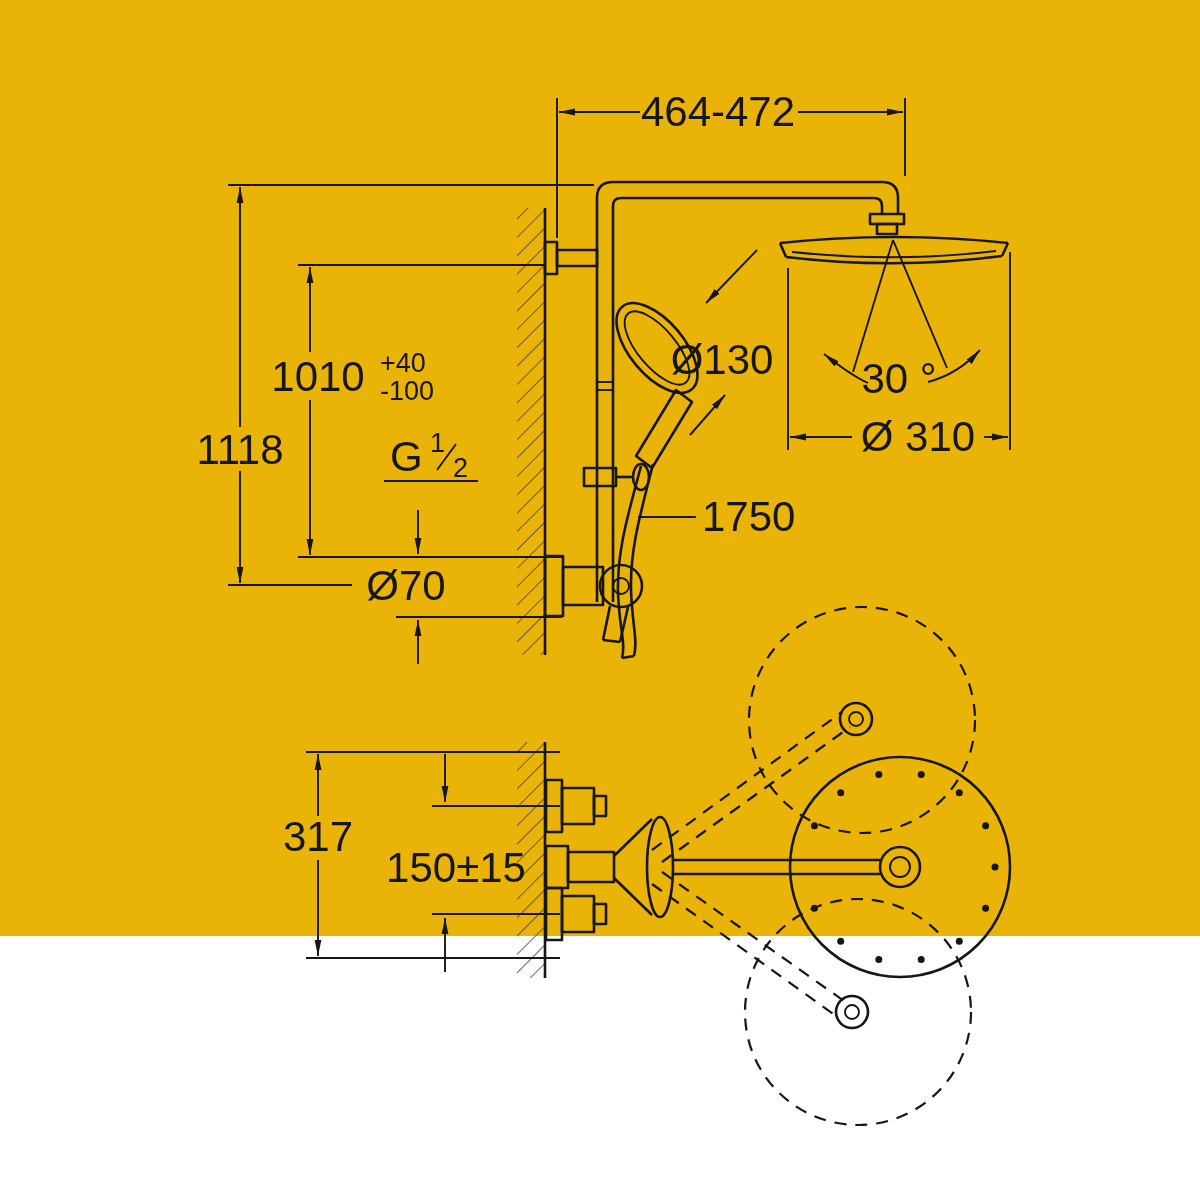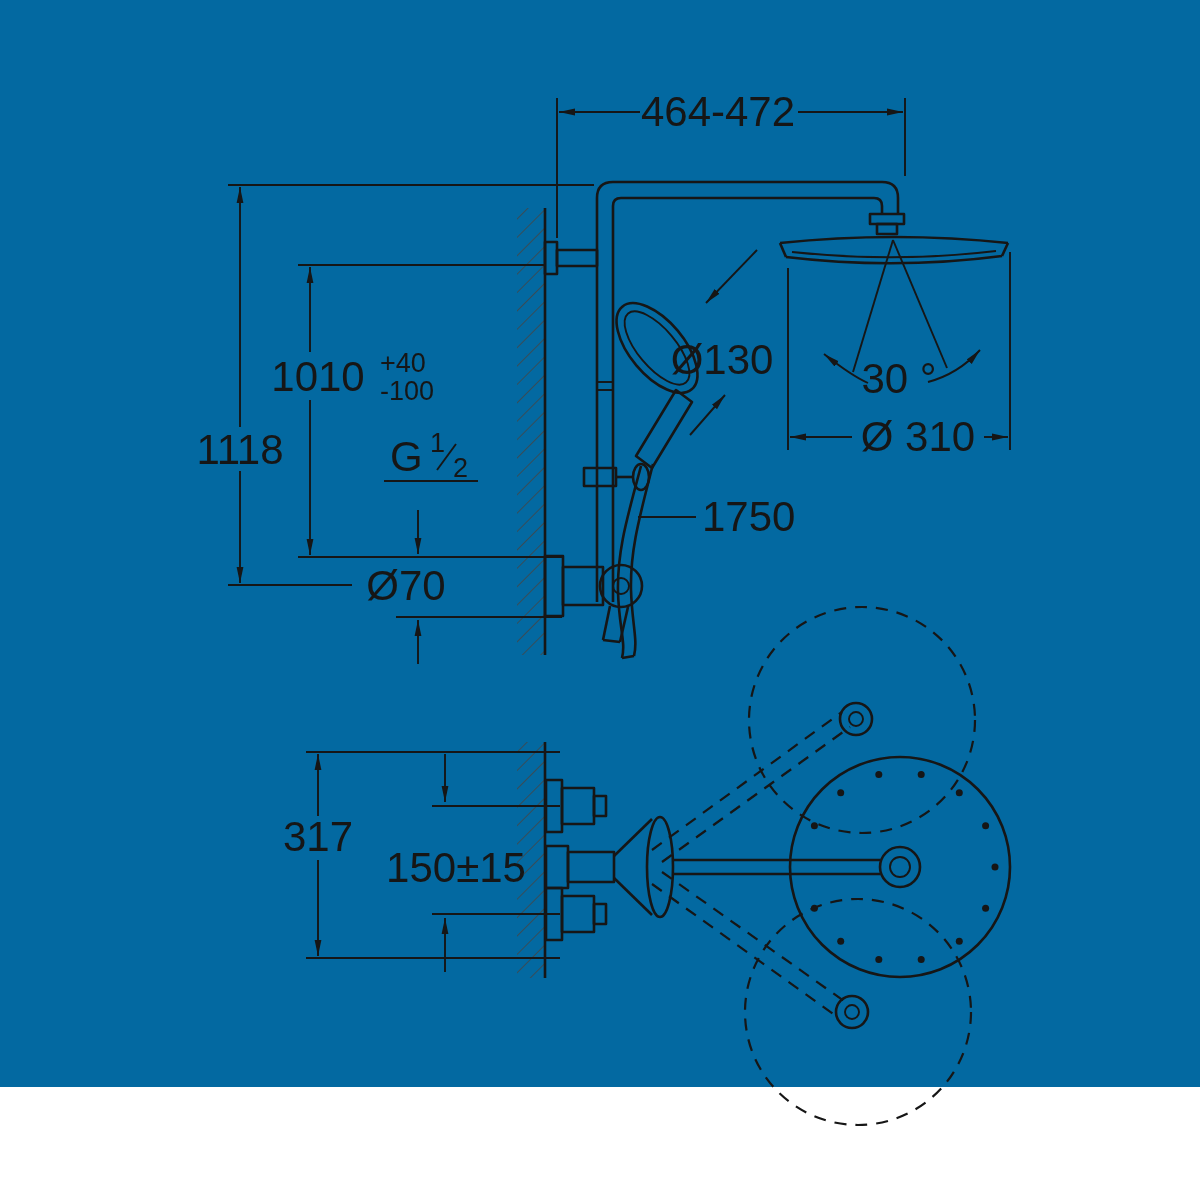--- a/index.html
+++ b/index.html
@@ -1,16 +1,16 @@
 <!DOCTYPE html>
 <html><head>
 <meta charset="utf-8">
 <style>
   html,body{margin:0;padding:0;background:#ffffff;width:1200px;height:1200px;overflow:hidden}
-  #stage{width:1200px;height:1087px;background:#0369a1}
+  #stage{width:1200px;height:936px;background:#eab308}
   svg{display:block}
   .s   {stroke:#161616;stroke-width:2.6;fill:none;stroke-linejoin:round;stroke-linecap:butt}
   .t   {stroke:#161616;stroke-width:1.9;fill:none}
   .dash{stroke:#161616;stroke-width:2.2;fill:none;stroke-dasharray:12 9}
   .dot {fill:#161616;stroke:none}
   text {font-family:"Liberation Sans","DejaVu Sans",sans-serif;fill:#161616}
   .f42{font-size:42px}
   .f27{font-size:27px}
   .mid{text-anchor:middle}
 </style>

